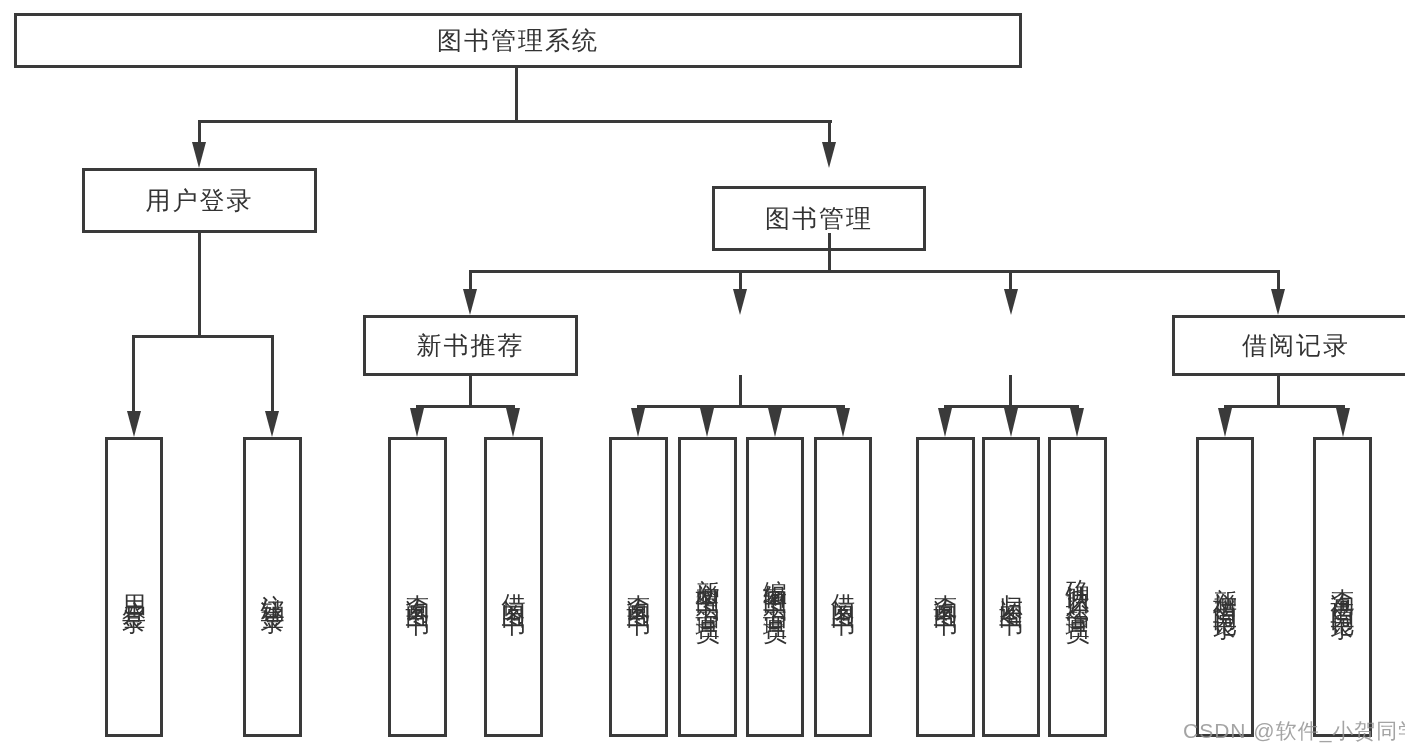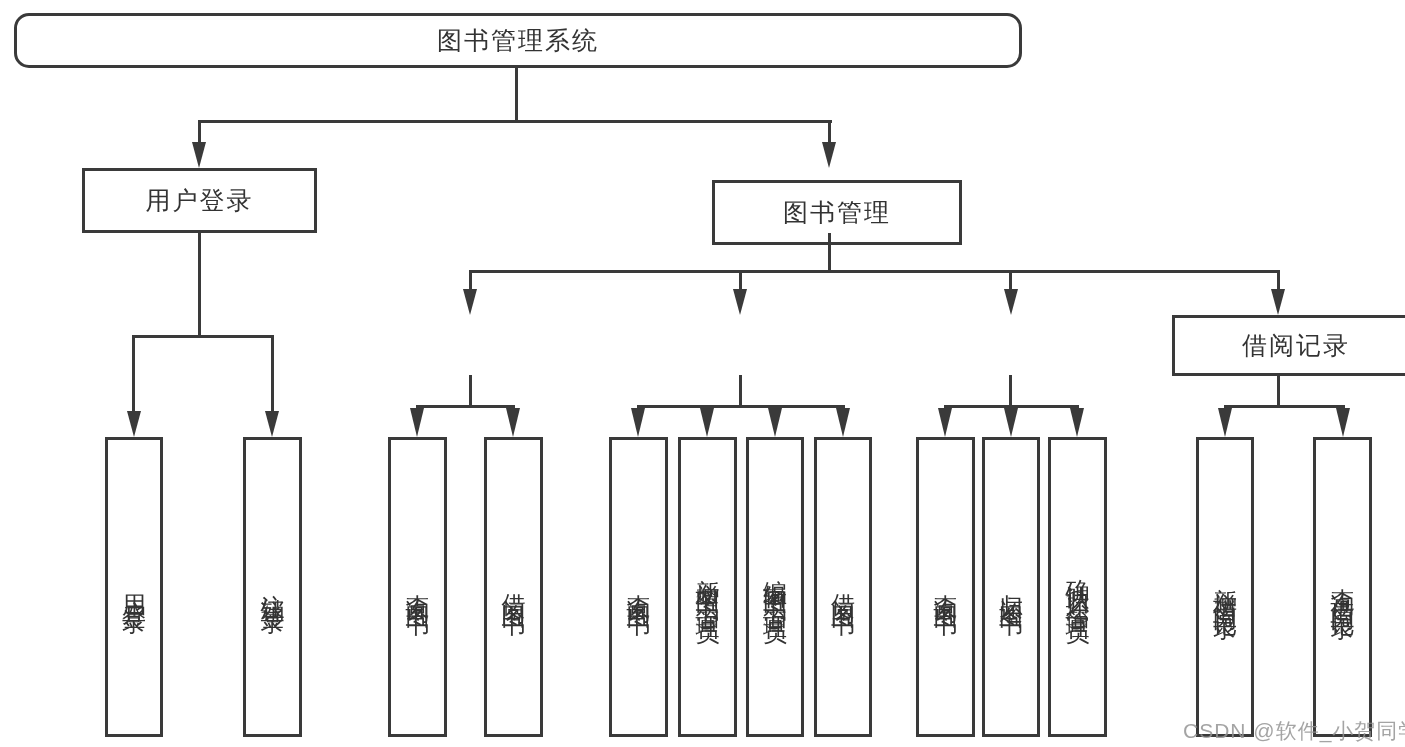--- a/index.html
+++ b/index.html
@@ -33,35 +33,35 @@
     position:absolute; left:1183px; top:717px;
     font-size:21px; color:rgba(148,148,148,0.85);
     letter-spacing:1px; z-index:9; white-space:nowrap;
   }
 </style>
 </head>
 <body>
 
 <div id="canvas">
 
-  <div class="box" style="left:14px; top:13px; width:1008px; height:55px;border-radius:15px;">
+  <div class="box" style="left:14px; top:13px; width:1008px; height:55px;">
     <span>图书管理系统</span>
   </div>
 
   <div class="vline" style="left:515px; top:67px; height:53px;"></div>
   <div class="hline" style="left:198px; top:120px; width:634px;"></div>
   <div class="vline" style="left:198px; top:120px; height:24px;"></div>
   <div class="arrow" style="left:192px; top:142px;"></div>
   <div class="vline" style="left:828px; top:120px; height:24px;"></div>
   <div class="arrow" style="left:822px; top:142px;"></div>
 
   <div class="box" style="left:82px; top:168px; width:235px; height:65px;">
     <span>用户登录</span>
   </div>
-  <div class="box" style="left:712px; top:180px; width:250px; height:65px;">
+  <div class="box" style="left:712px; top:186px; width:214px; height:65px;">
     <span>图书管理</span>
   </div>
 
   <div class="vline" style="left:198px; top:233px; height:102px;"></div>
   <div class="hline" style="left:132px; top:335px; width:142px;"></div>
   <div class="vline" style="left:132px; top:335px; height:78px;"></div>
   <div class="arrow" style="left:127px; top:411px;"></div>
   <div class="vline" style="left:271px; top:335px; height:78px;"></div>
   <div class="arrow" style="left:265px; top:411px;"></div>
 
@@ -69,20 +69,23 @@
   <div class="hline" style="left:469px; top:270px; width:811px;"></div>
   <div class="vline" style="left:469px; top:270px; height:20px;"></div>
   <div class="arrow" style="left:463px; top:289px;"></div>
   <div class="vline" style="left:739px; top:270px; height:20px;"></div>
   <div class="arrow" style="left:733px; top:289px;"></div>
   <div class="vline" style="left:1009px; top:270px; height:20px;"></div>
   <div class="arrow" style="left:1004px; top:289px;"></div>
   <div class="vline" style="left:1277px; top:270px; height:20px;"></div>
   <div class="arrow" style="left:1271px; top:289px;"></div>
 
+  <div class="box" style="left:363px; top:315px; width:215px; height:61px;">
+    <span>新书推荐</span>
+  </div>
   <div class="box" style="left:1172px; top:315px; width:248px; height:61px;">
     <span>借阅记录</span>
   </div>
 
   <div class="vline" style="left:469px; top:375px; height:33px;"></div>
   <div class="hline" style="left:416px; top:405px; width:99px;"></div>
   <div class="arrow short" style="left:410px; top:408px;"></div>
   <div class="arrow short" style="left:506px; top:408px;"></div>
 
   <div class="vline" style="left:739px; top:375px; height:33px;"></div>

